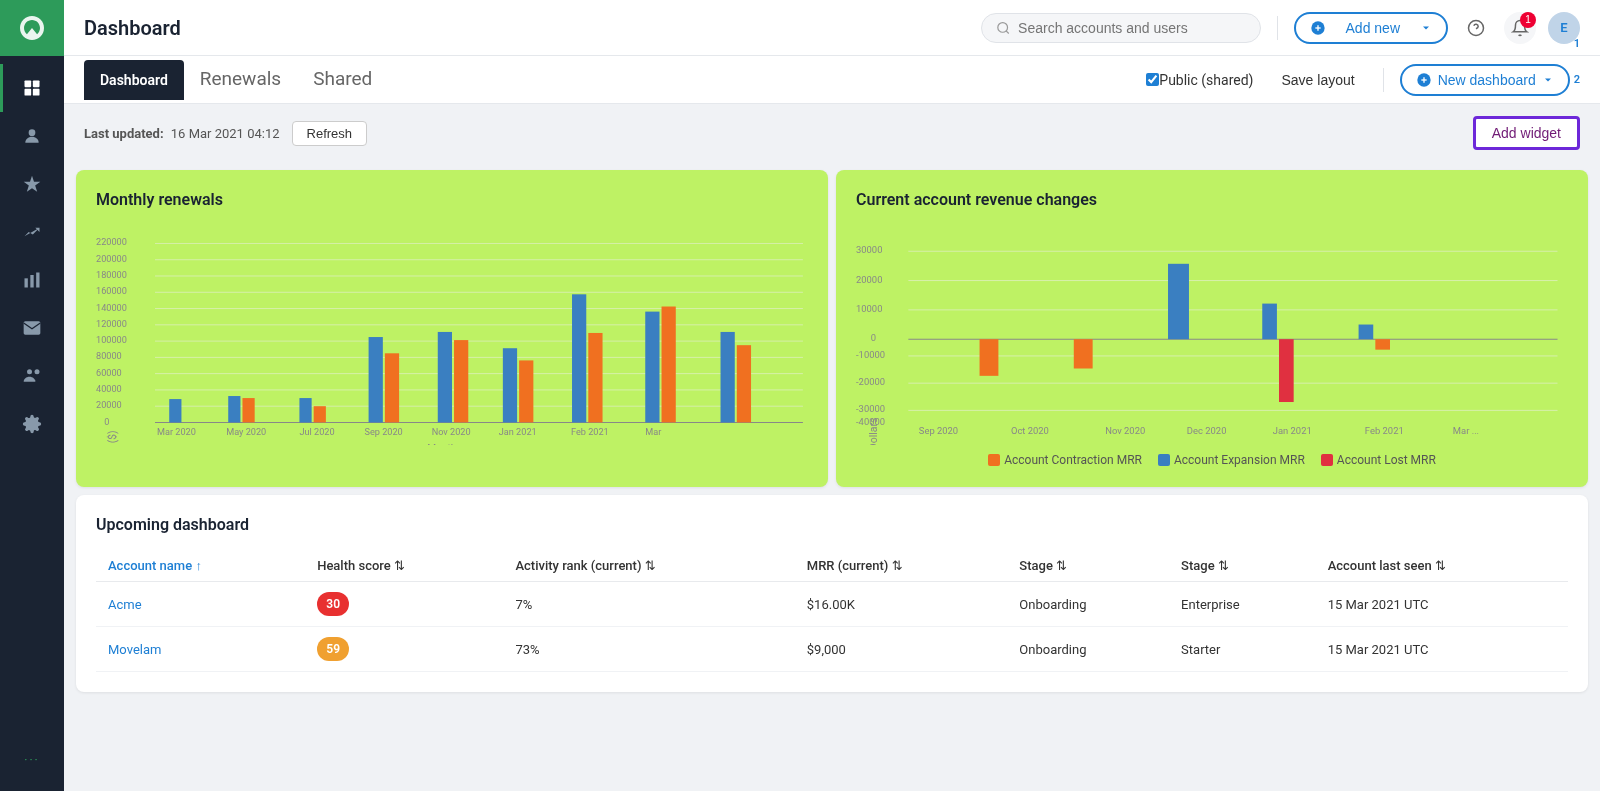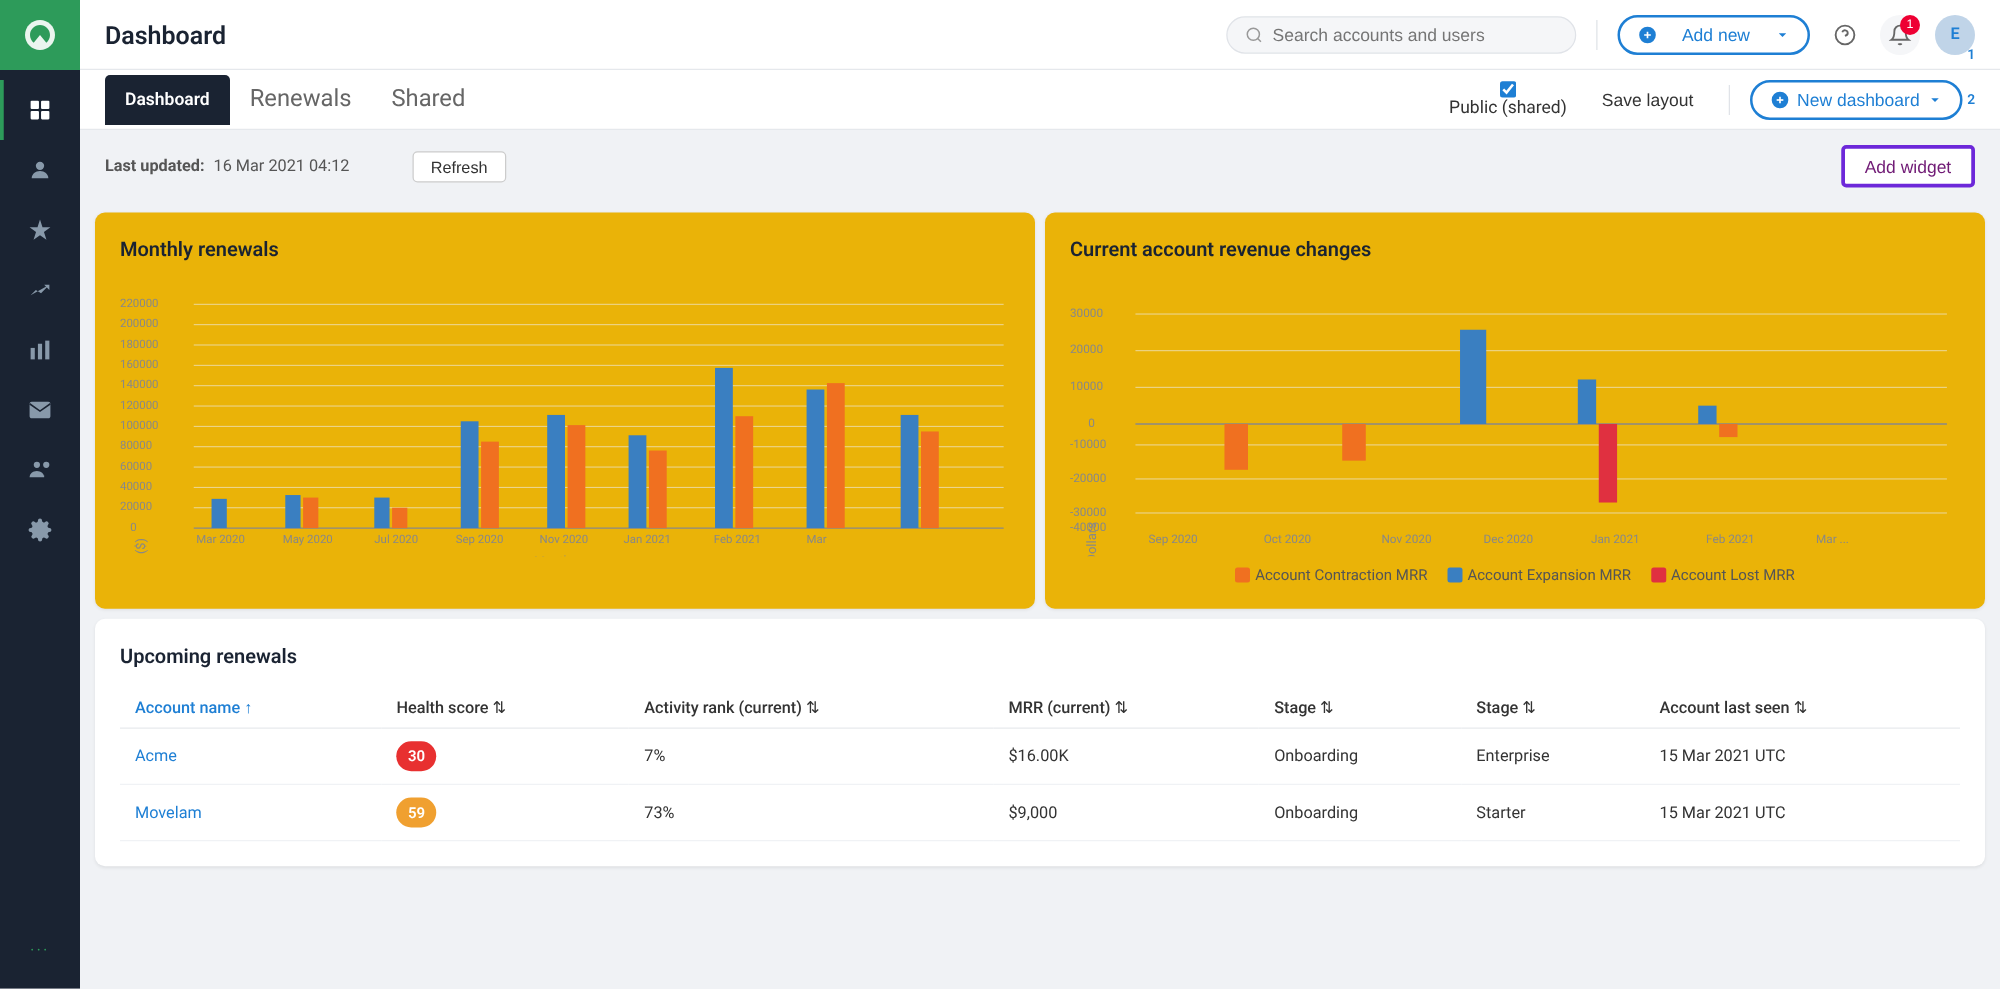--- a/index.html
+++ b/index.html
@@ -211,21 +211,20 @@
       display: flex;
       align-items: center;
       gap: 16px;
     }
     .public-shared-check {
       display: flex;
       align-items: center;
       gap: 0;
       font-size: 14px;
       color: #333;
-      flex-direction: column;
     }
     .public-shared-check input { accent-color: #1e7fd4; }
     .btn-save-layout {
       background: transparent;
       border: none;
       font-size: 14px;
       color: #333;
       cursor: pointer;
       padding: 6px 12px;
     }
@@ -256,21 +255,20 @@
       position: relative;
     }
 
     
     .toolbar {
       display: flex;
       align-items: center;
       padding: 12px 20px;
       background: #f0f2f5;
       flex-shrink: 0;
-      gap: 38px;
     }
     .btn-refresh {
       margin-left: 12px;
       padding: 4px 14px;
       border: 1px solid #ccc;
       border-radius: 4px;
       background: #fff;
       font-size: 13px;
       cursor: pointer;
       color: #333;
@@ -286,21 +284,21 @@
       cursor: pointer;
     }
 
     .widget-row {
       display: flex;
       gap: 8px;
       padding: 8px 12px;
     }
 
     .widget-card {
-      background: #eab308;
+      background: #bef264;
       border-radius: 8px;
       padding: 20px;
       flex: 1;
       box-shadow: 0 1px 3px rgba(0,0,0,0.08);
     }
     .widget-title {
       font-size: 16px;
       font-weight: 600;
       color: #1a2332;
       margin-bottom: 16px;
@@ -679,21 +677,21 @@
           </div>
           <div class="legend-item">
             <div class="legend-dot" style="background:#e03040;"></div>
             <span>Account Lost MRR</span>
           </div>
         </div>
       </div>
     </div>
 
     <div class="table-widget">
-      <div class="table-title">Upcoming renewals</div>
+      <div class="table-title">Upcoming dashboard</div>
       <table>
         <thead>
           <tr>
             <th class="sortable blue">
               <span>Account name</span>
               <span> ↑</span>
             </th>
             <th class="sortable">
               <span>Health score</span>
               <span> ⇅</span>

